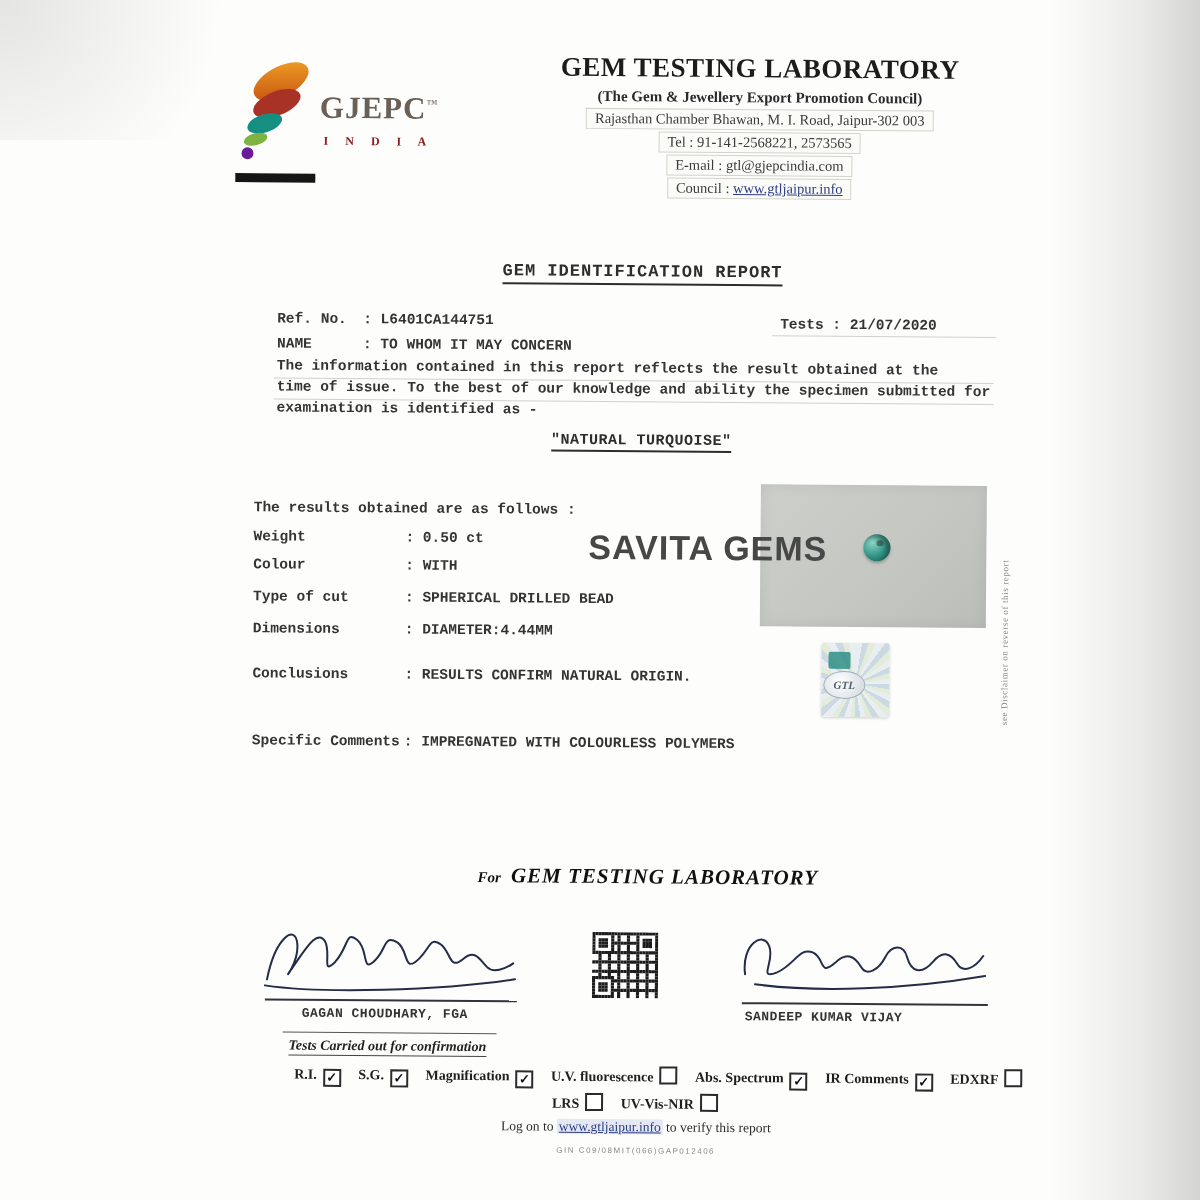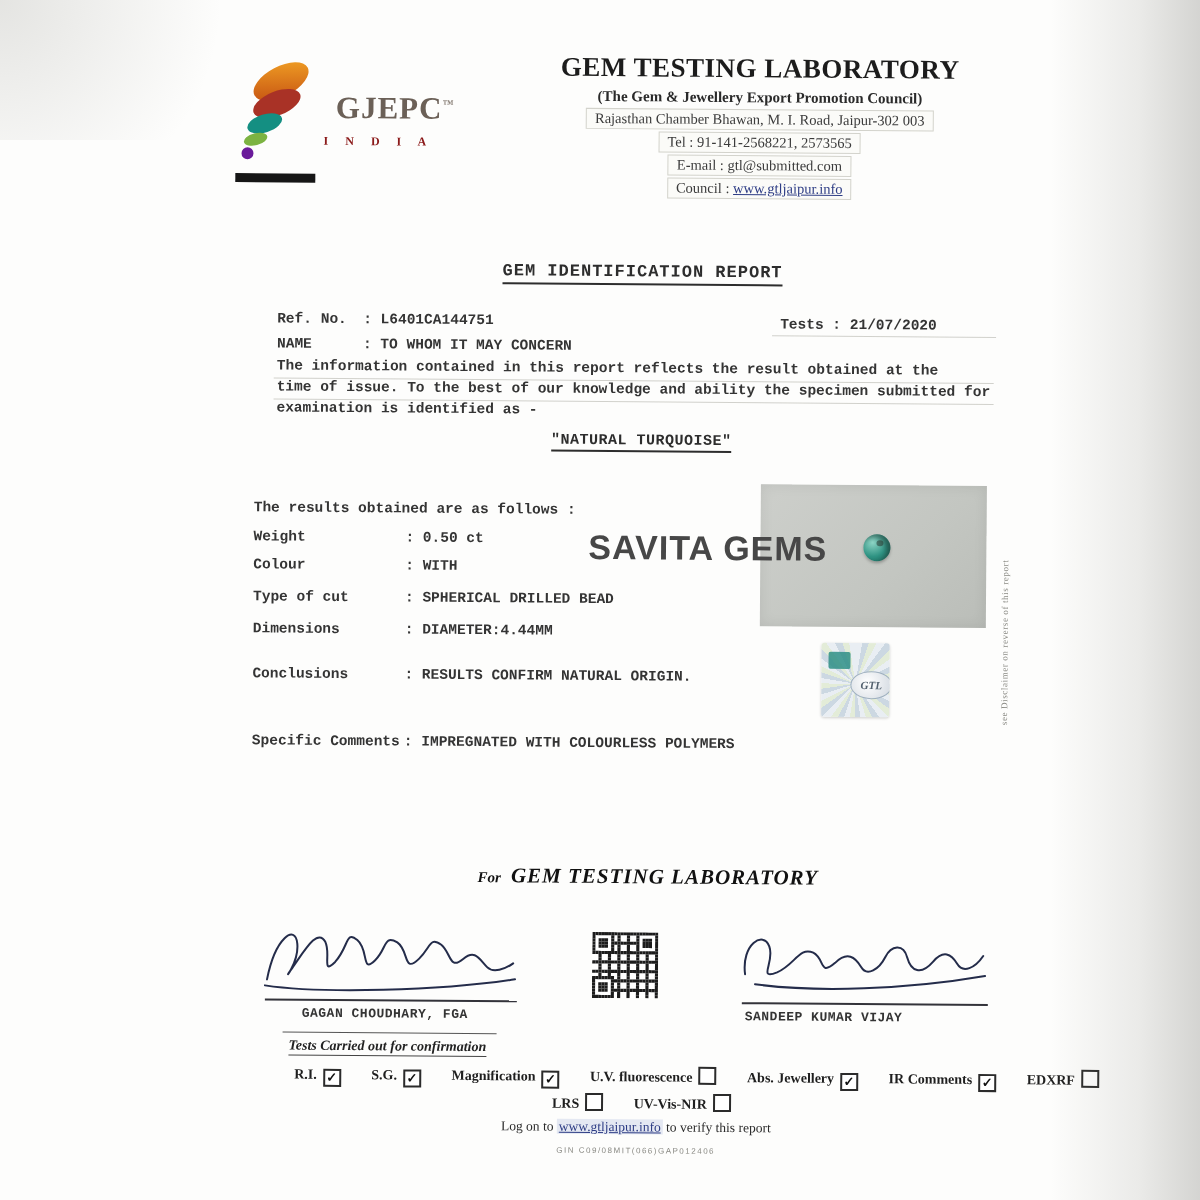--- a/index.html
+++ b/index.html
@@ -12,21 +12,21 @@
   .shade-corner{position:absolute;top:0;left:0;width:260px;height:140px;
     background:radial-gradient(circle at 0 0,rgba(140,140,132,.22),rgba(140,140,132,0) 75%);
     pointer-events:none;z-index:40;}
   .content{position:absolute;inset:0;transform:rotate(.45deg);transform-origin:50% 50%;}
 
   .mono{font-family:"Liberation Mono","DejaVu Sans Mono",monospace;font-weight:700;color:#343434;}
 
   
   .logo-svg{position:absolute;left:231px;top:58px;}
   .logo-bar{position:absolute;left:232px;top:176px;width:80px;height:9px;background:#161616;}
-  .brand{position:absolute;left:332px;top:92px;font:700 31px "Liberation Serif",serif;color:#6b6057;letter-spacing:1px;}
+  .brand{position:absolute;left:316px;top:92px;font:700 31px "Liberation Serif",serif;color:#6b6057;letter-spacing:1px;}
   .brand sup{font-size:11px;color:#8a8078;}
   .brand-sub{position:absolute;left:320px;top:136px;font:700 12px "Liberation Serif",serif;color:#8b1a1a;letter-spacing:7px;}
 
   .hdr{position:absolute;left:520px;width:472px;text-align:center;}
   .hdr-title{top:52px;font:700 27px "Liberation Serif",serif;color:#1c1c1c;letter-spacing:.5px;}
   .hdr-council{top:88px;font:700 15px "Liberation Serif",serif;color:#2a2a2a;}
   .hdr-line{font:400 14.5px "Liberation Serif",serif;color:#3b3b3b;}
   .boxed{display:inline-block;border:1px solid #d3d3cc;background:#fbfbf8;padding:1px 8px;}
   .hdr-addr{top:108px;} .hdr-tel{top:131px;} .hdr-mail{top:154px;} .hdr-web{top:177px;}
   .weblink{color:#2e3d85;text-decoration:underline;cursor:pointer;}
@@ -58,42 +58,42 @@
     box-shadow:inset -4px 3px 5px rgba(30,45,40,.45),0 2px 3px rgba(0,0,0,.25);}
   .bead-spot{position:absolute;left:13px;top:6px;width:7px;height:6px;border-radius:50%;background:rgba(40,52,46,.55);}
   .watermark{position:absolute;left:588px;top:528px;font:600 34px "Liberation Sans",sans-serif;
     color:#474747;letter-spacing:1px;z-index:5;}
   .side-note{position:absolute;left:1000px;top:482px;height:240px;writing-mode:vertical-rl;
     transform:rotate(180deg);font:400 9px "Liberation Serif",serif;color:#8b8b85;letter-spacing:.6px;}
   .holo{position:absolute;left:822px;top:641px;width:68px;height:74px;border-radius:3px;
     background:repeating-conic-gradient(from 0deg at 50% 55%,#e9eef3 0 9deg,#ccd8e2 9deg 18deg,#e3ecd8 18deg 27deg);
     box-shadow:0 1px 3px rgba(0,0,0,.2);overflow:hidden;}
   .holo-chip{position:absolute;left:7px;top:9px;width:22px;height:17px;background:#2e8f86;opacity:.85;border-radius:2px;}
-  .holo-oval{position:absolute;left:29px;top:28px;width:40px;height:26px;border-radius:50%;
+  .holo-oval{position:absolute;left:2px;top:28px;width:40px;height:26px;border-radius:50%;
     background:radial-gradient(circle at 40% 40%,#ffffff,#cfd6de);border:1px solid #9fb0bf;
     font:700 italic 11px "Liberation Serif",serif;color:#53616e;display:flex;align-items:center;justify-content:center;}
 
   
   .for-line{position:absolute;left:300px;top:864px;width:700px;text-align:center;color:#111;}
   .for-line .for{font:700 italic 15px "Liberation Serif",serif;margin-right:10px;}
   .for-line .lab{font:700 italic 21px "Liberation Serif",serif;letter-spacing:1px;}
   .sig{position:absolute;}
   .sig-left{left:262px;top:920px;} .sig-right{left:738px;top:925px;}
   .sig-underline{position:absolute;height:2px;background:#33333a;top:1001px;}
   .sig-name{position:absolute;top:1008px;font-size:13px;letter-spacing:.5px;}
   .qr{position:absolute;left:595px;top:932px;width:66px;height:66px;background:#fff;}
   .qr svg{display:block;} .qr rect{fill:#1c1c1c;}
 
   
   .tests-top-rule{position:absolute;left:286px;top:1034px;width:214px;height:1px;background:#555;}
   .tests-title{position:absolute;left:292px;top:1040px;font:700 italic 14px "Liberation Serif",serif;
     color:#222;border-bottom:1px solid #444;padding-bottom:1px;}
   .trow{position:absolute;white-space:nowrap;font:700 14px "Liberation Serif",serif;color:#1e1e1e;}
   .trow1{left:298px;top:1066px;} .trow2{left:556px;top:1093px;}
-  .test{display:inline-block;margin-right:27px;}
+  .test{display:inline-block;margin-right:14px;}
   .cbx{display:inline-block;width:14px;height:14px;border:2px solid #2b2b2b;margin-left:6px;
     vertical-align:-3px;text-align:center;line-height:13px;font-size:13px;color:#101010;background:#fff;}
 
   .verify{position:absolute;left:240px;top:1119px;width:800px;text-align:center;
     font:400 13.5px "Liberation Serif",serif;color:#2c2c2c;}
   .verify .vlink{color:#2e3d85;text-decoration:underline;background:#e4e8f2;padding:0 2px;cursor:pointer;}
   .doc-code{position:absolute;left:240px;top:1146px;width:800px;text-align:center;
     font:400 8px "Liberation Sans",sans-serif;color:#8a8a84;letter-spacing:1.5px;}
 </style>
 </head>
@@ -116,21 +116,21 @@
       <circle cx="13" cy="98" r="6" fill="#6a1b9a"></circle>
     </svg>
     <div class="logo-bar"></div>
     <div class="brand"><span>GJEPC</span><sup>™</sup></div>
     <div class="brand-sub">I N D I A</div>
 
     <div class="hdr hdr-title" style="position:absolute;">GEM TESTING LABORATORY</div>
     <div class="hdr hdr-council" style="position:absolute;">(The Gem &amp; Jewellery Export Promotion Council)</div>
     <div class="hdr hdr-addr hdr-line" style="position:absolute;"><span class="boxed">Rajasthan Chamber Bhawan,  M. I. Road,  Jaipur-302 003</span></div>
     <div class="hdr hdr-tel hdr-line" style="position:absolute;"><span class="boxed">Tel : 91-141-2568221,  2573565</span></div>
-    <div class="hdr hdr-mail hdr-line" style="position:absolute;"><span class="boxed"><span>E-mail : </span><span>gtl@submitted.com</span></span></div>
+    <div class="hdr hdr-mail hdr-line" style="position:absolute;"><span class="boxed"><span>E-mail : </span><span>gtl@gjepcindia.com</span></span></div>
     <div class="hdr hdr-web hdr-line" style="position:absolute;"><span class="boxed"><span>Council : </span><span class="weblink">www.gtljaipur.info</span></span></div>
 
     <div class="rpt-title"><span>GEM IDENTIFICATION REPORT</span></div>
 
     <div class="row mono ref-row"><span class="lbl85">Ref. No.</span><span>: L6401CA144751</span></div>
     <div class="row mono date-row"><span>Tests :</span> <span>21/07/2020</span></div>
     <div class="row mono name-row"><span class="lbl85">NAME</span><span>: TO WHOM IT MAY CONCERN</span></div>
 
     <div class="para mono">
       <div>The information contained in this report reflects the result obtained at the</div>
@@ -450,21 +450,21 @@
       </div>
 
     <div class="tests-top-rule"></div>
     <div class="tests-title">Tests Carried out for confirmation</div>
 
     <div class="trow trow1">
       <span class="test"><span>R.I.</span><span class="cbx">✓</span></span>
       <span class="test"><span>S.G.</span><span class="cbx">✓</span></span>
       <span class="test"><span>Magnification</span><span class="cbx">✓</span></span>
       <span class="test"><span>U.V. fluorescence</span><span class="cbx"></span></span>
-      <span class="test"><span>Abs. Jewellery</span><span class="cbx">✓</span></span>
+      <span class="test"><span>Abs. Spectrum</span><span class="cbx">✓</span></span>
       <span class="test"><span>IR Comments</span><span class="cbx">✓</span></span>
       <span class="test"><span>EDXRF</span><span class="cbx"></span></span>
     </div>
     <div class="trow trow2">
       <span class="test"><span>LRS</span><span class="cbx"></span></span>
       <span class="test"><span>UV-Vis-NIR</span><span class="cbx"></span></span>
     </div>
 
     <div class="verify">
       <span>Log on to </span><span class="vlink">www.gtljaipur.info</span><span> to verify this report</span>

